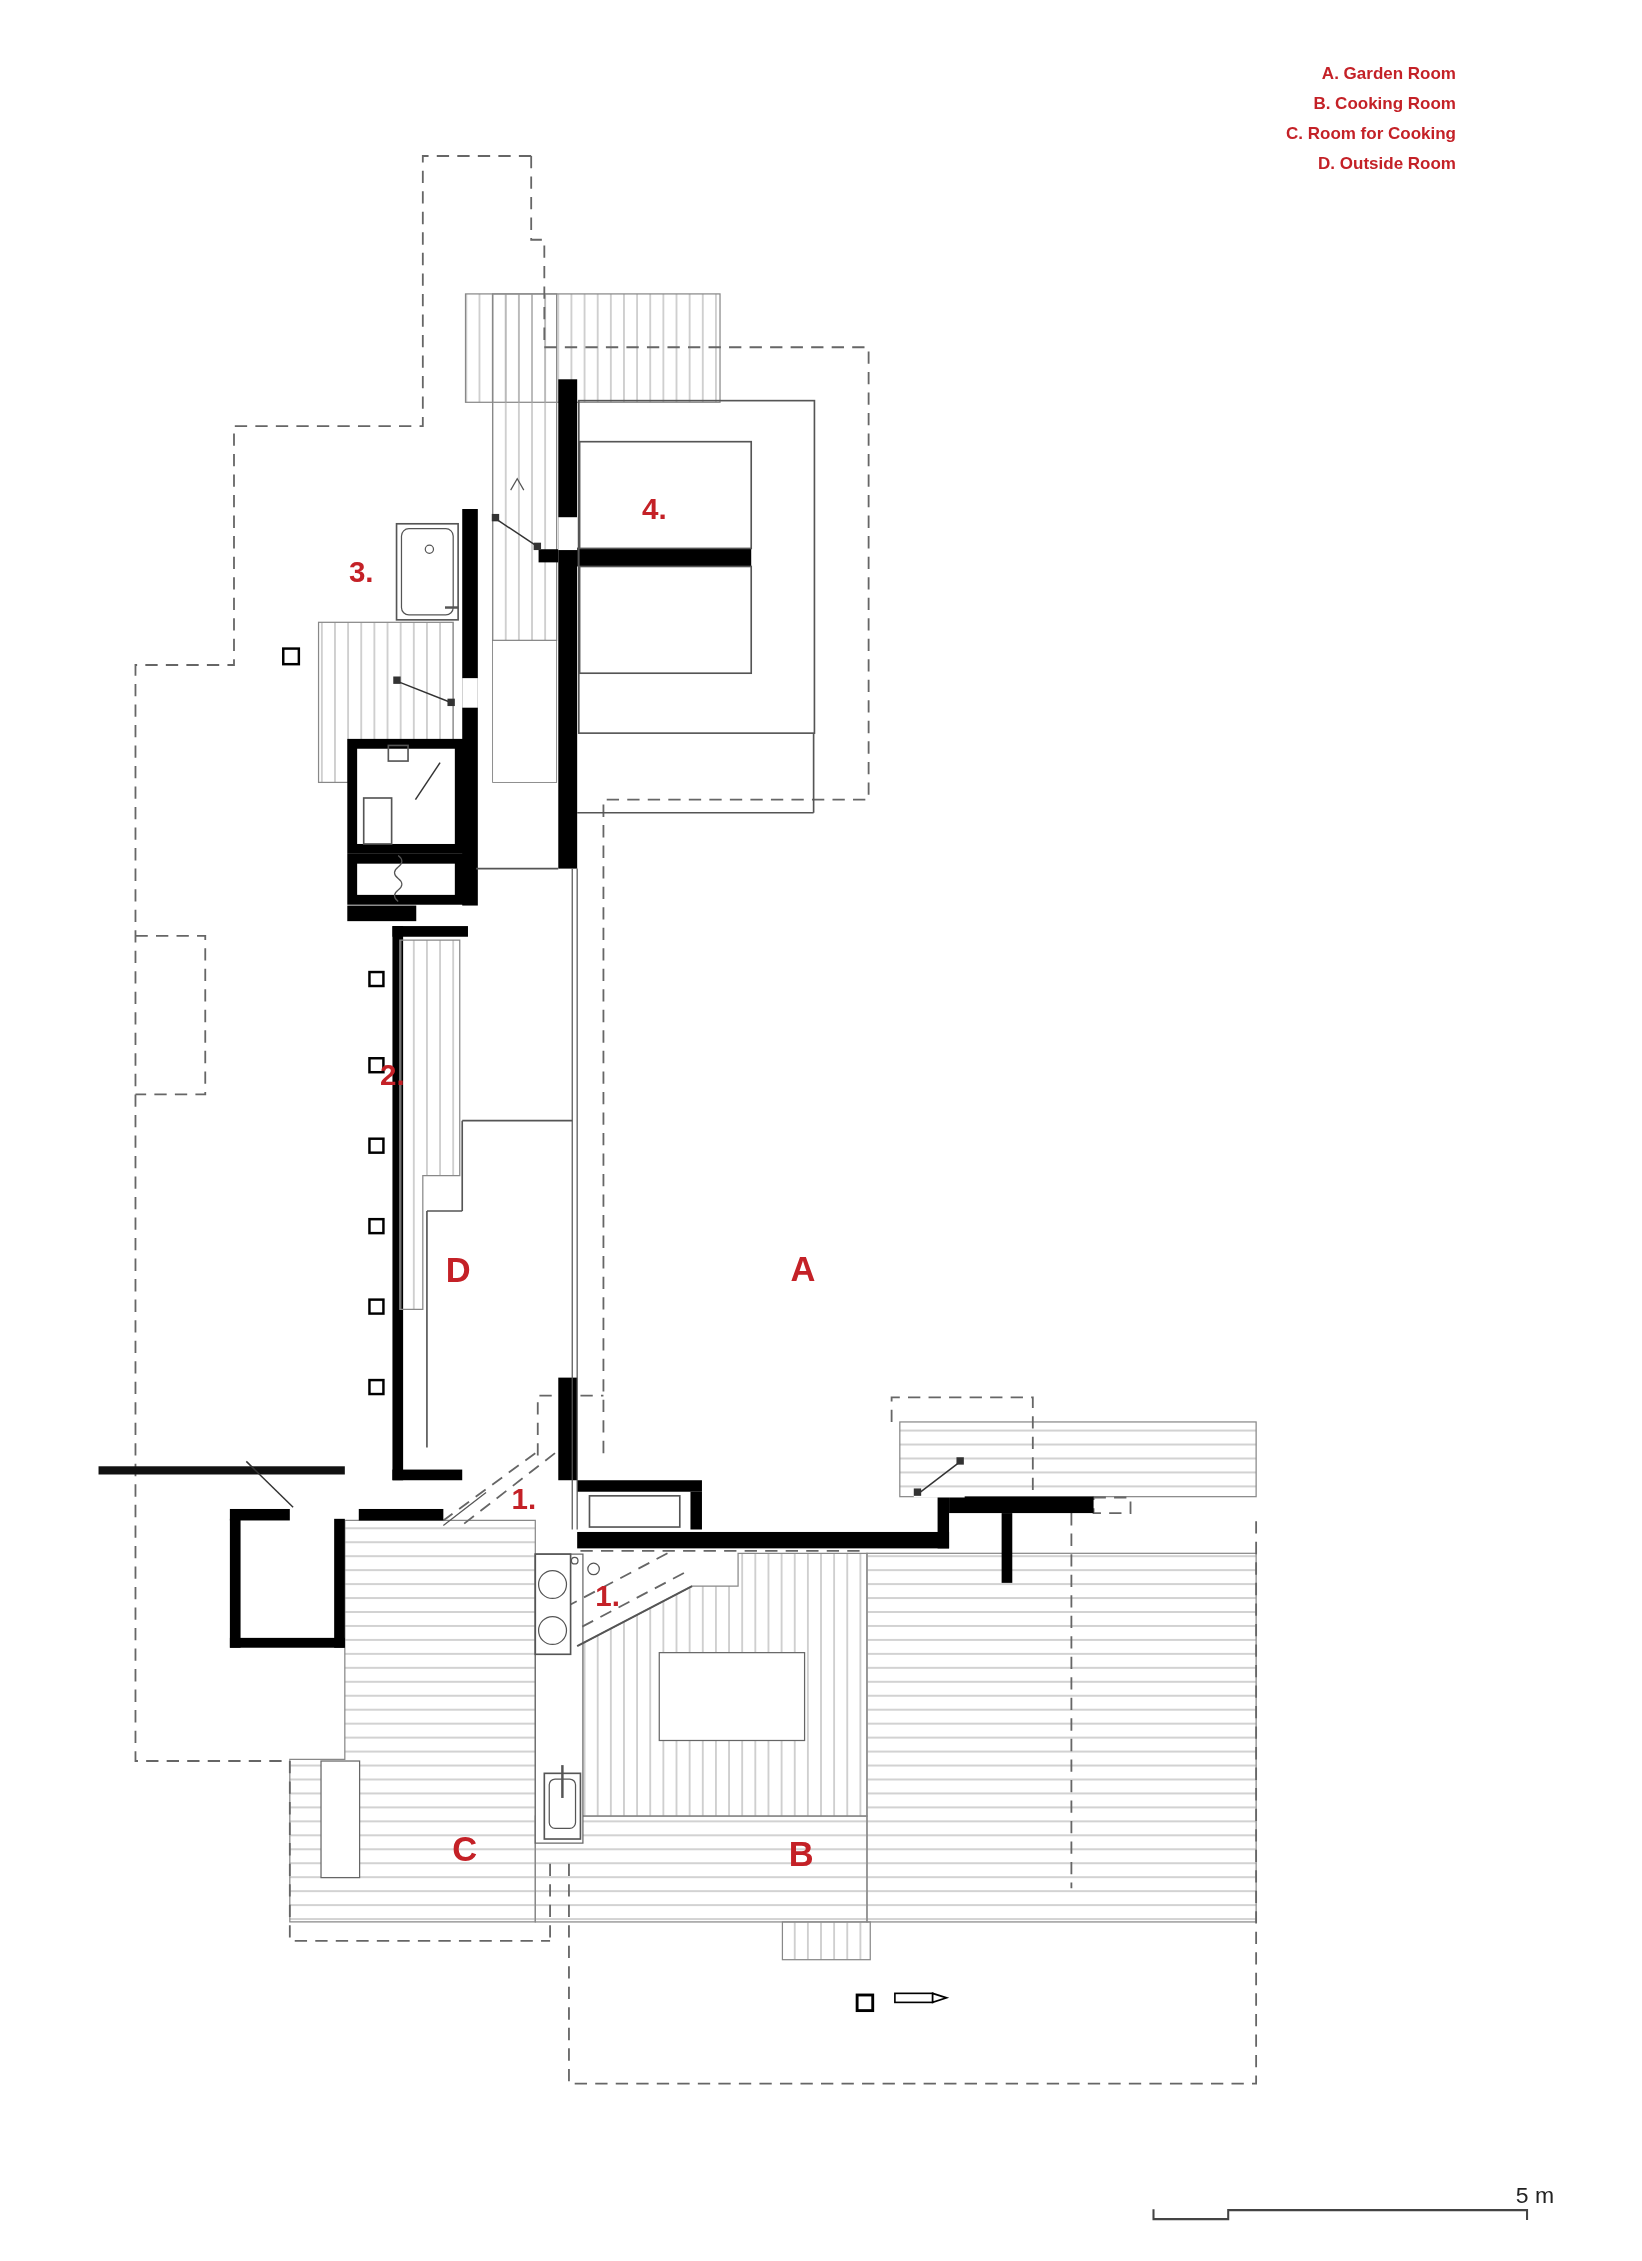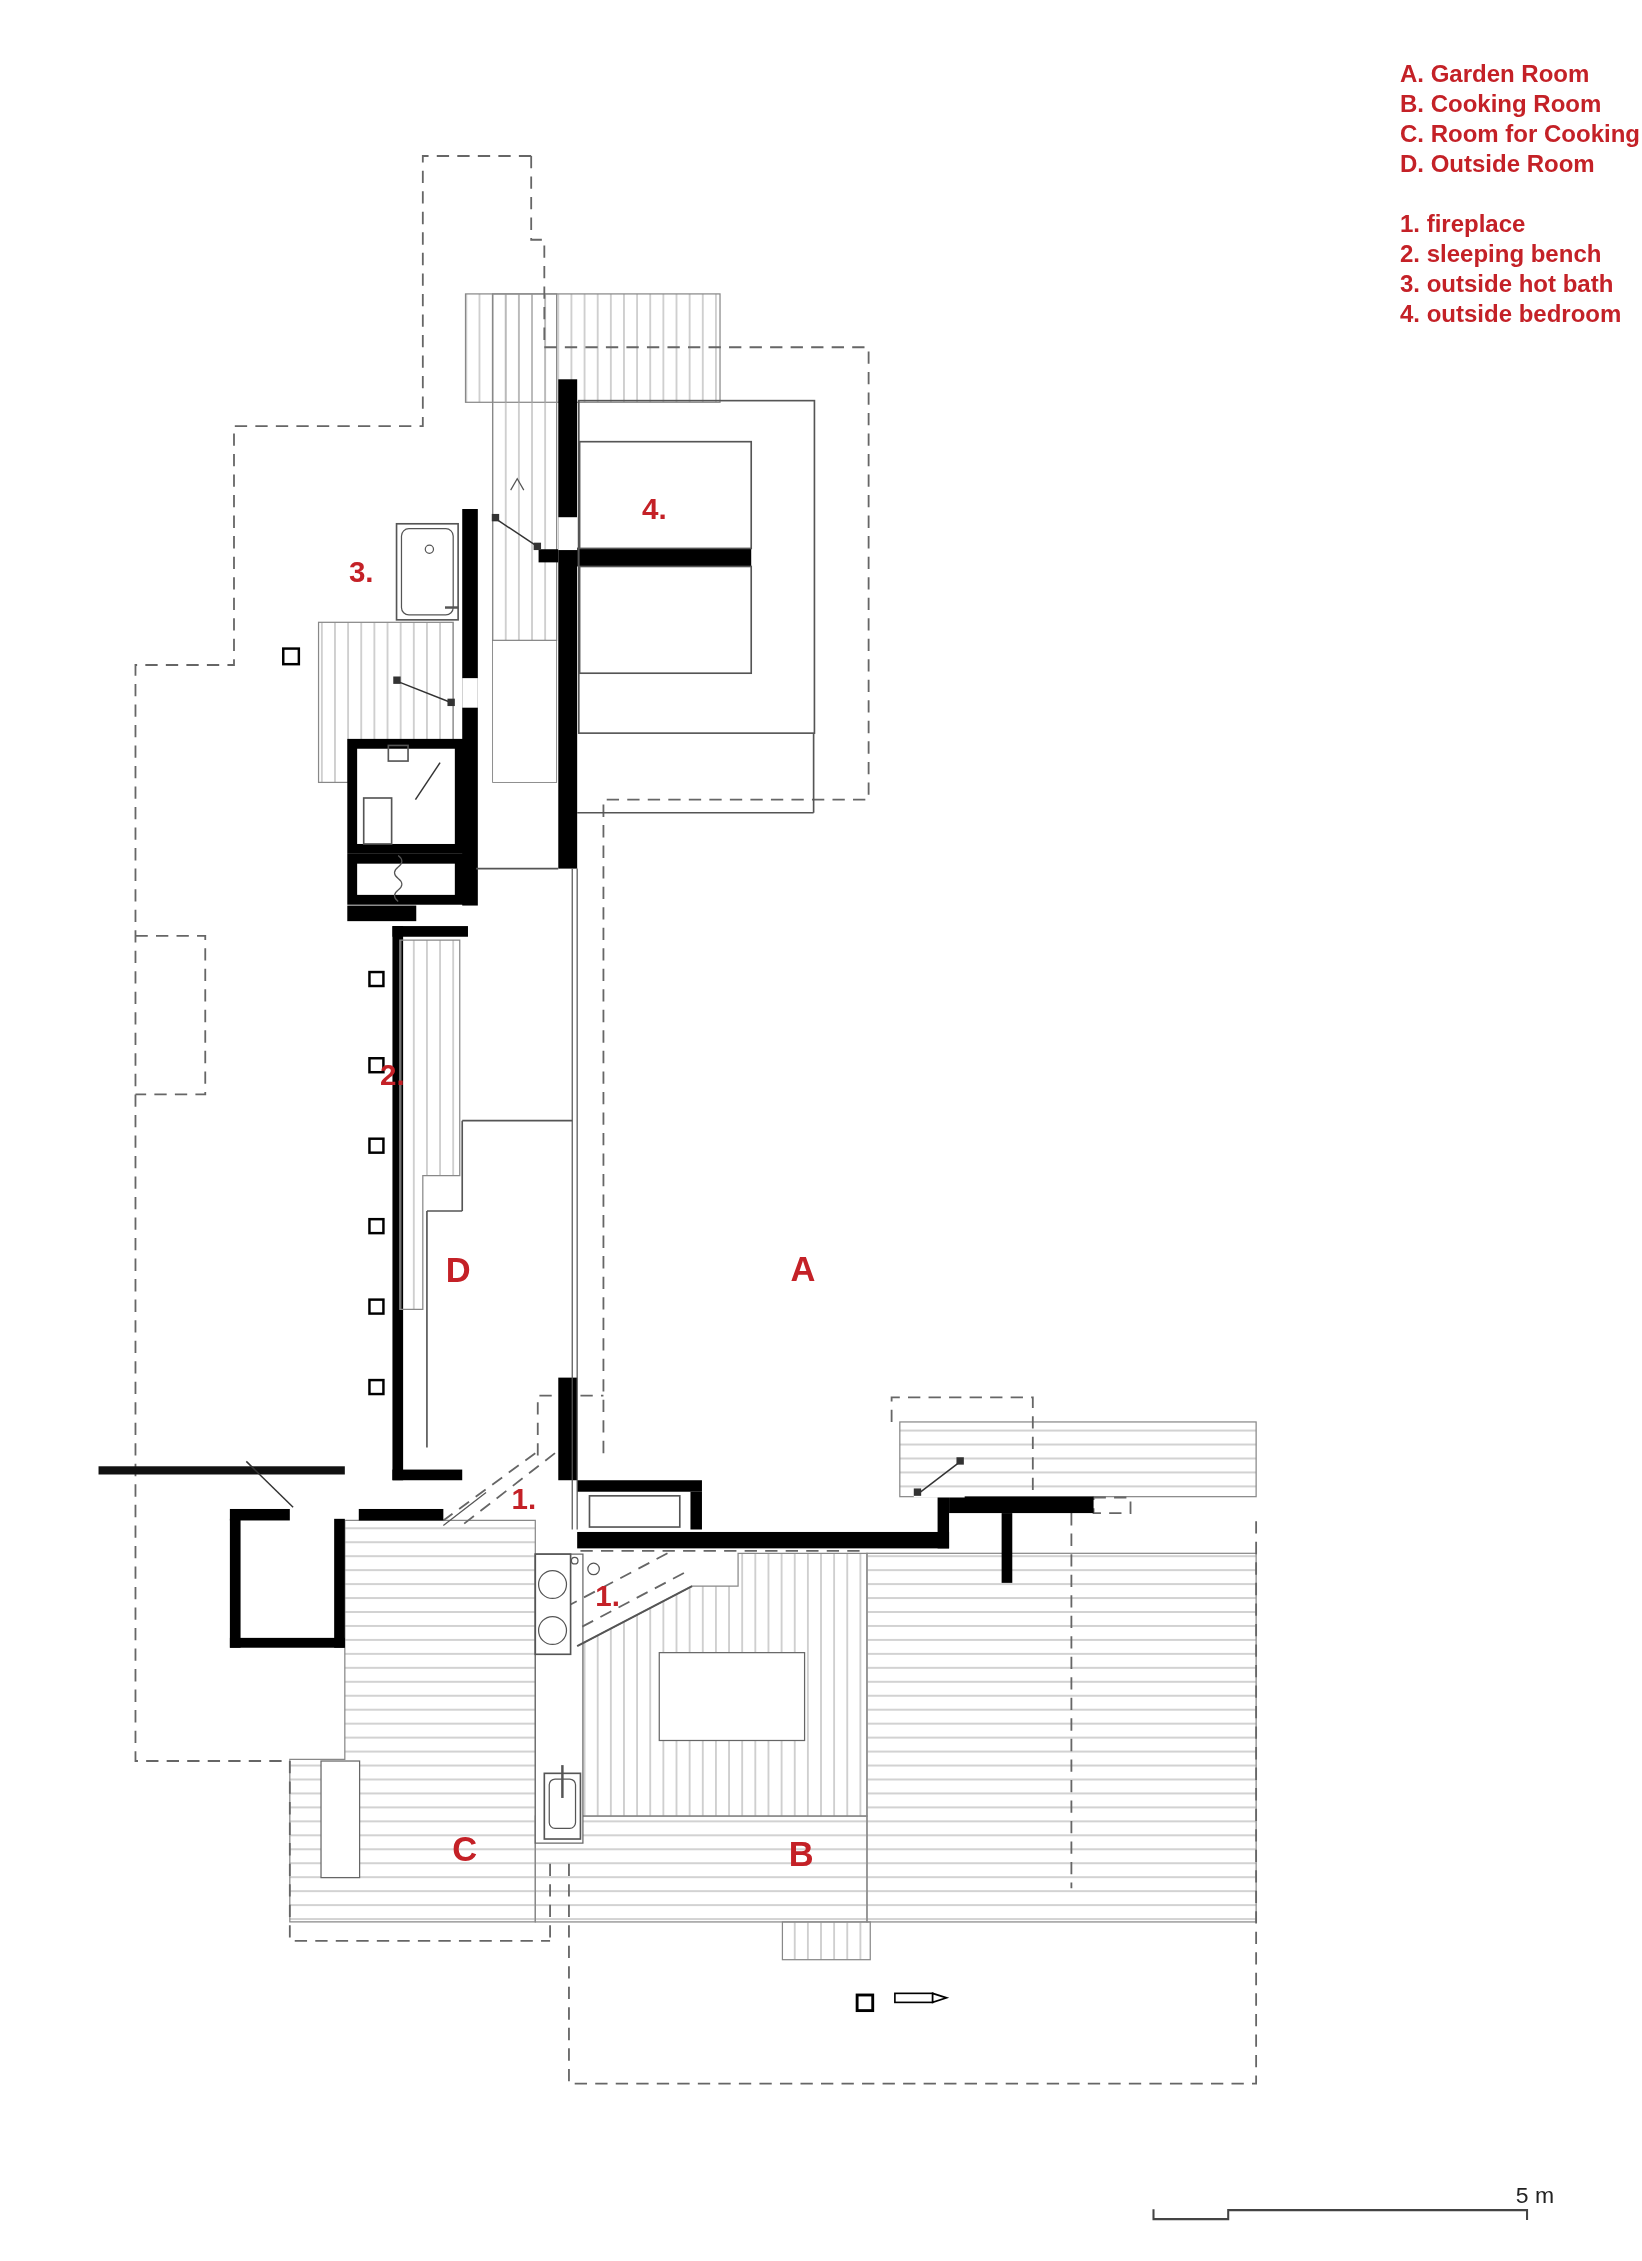--- a/index.html
+++ b/index.html
@@ -1,36 +1,30 @@
 <!DOCTYPE html>
 <html style="font-size:13px"><head>
 <meta charset="utf-8">
 <style>
   html,body{margin:0;padding:0;background:#fff;}
   body{width:1642px;height:2261px;position:relative;font-family:"Liberation Sans",sans-serif;}
   #plan-svg{position:absolute;left:0;top:0;}
-  #legend{position:absolute;left:1400px;top:59px;color:#c42127;font-weight:bold;font-size:24px;line-height:30px;}
+  #legend{position:absolute;left:1286px;top:59px;color:#c42127;font-weight:bold;font-size:17px;line-height:30px;text-align:right;}
   #legend .group2{margin-top:30px;}
   .lbl{fill:#c42127;font-weight:bold;text-anchor:middle;}
 </style>
 </head>
 <body>
 
 <div id="legend">
   <div class="group1">
     <div>A. Garden Room</div>
     <div>B. Cooking Room</div>
     <div>C. Room for Cooking</div>
     <div>D. Outside Room</div>
-  </div>
-  <div class="group2">
-    <div>1. fireplace</div>
-    <div>2. sleeping bench</div>
-    <div>3. outside hot bath</div>
-    <div>4. outside bedroom</div>
   </div>
 </div>
 
 <svg id="plan-svg" width="1642" height="2261" viewBox="0 0 2000 2754">
   <defs>
     <pattern id="vh" width="16" height="12" patternUnits="userSpaceOnUse">
       <path d="M8 0 V12" stroke="#aaaaaa" stroke-width="1.3"></path>
     </pattern>
     <pattern id="hh" width="12" height="17" patternUnits="userSpaceOnUse">
       <path d="M0 8.5 H12" stroke="#aaaaaa" stroke-width="1.3"></path>

